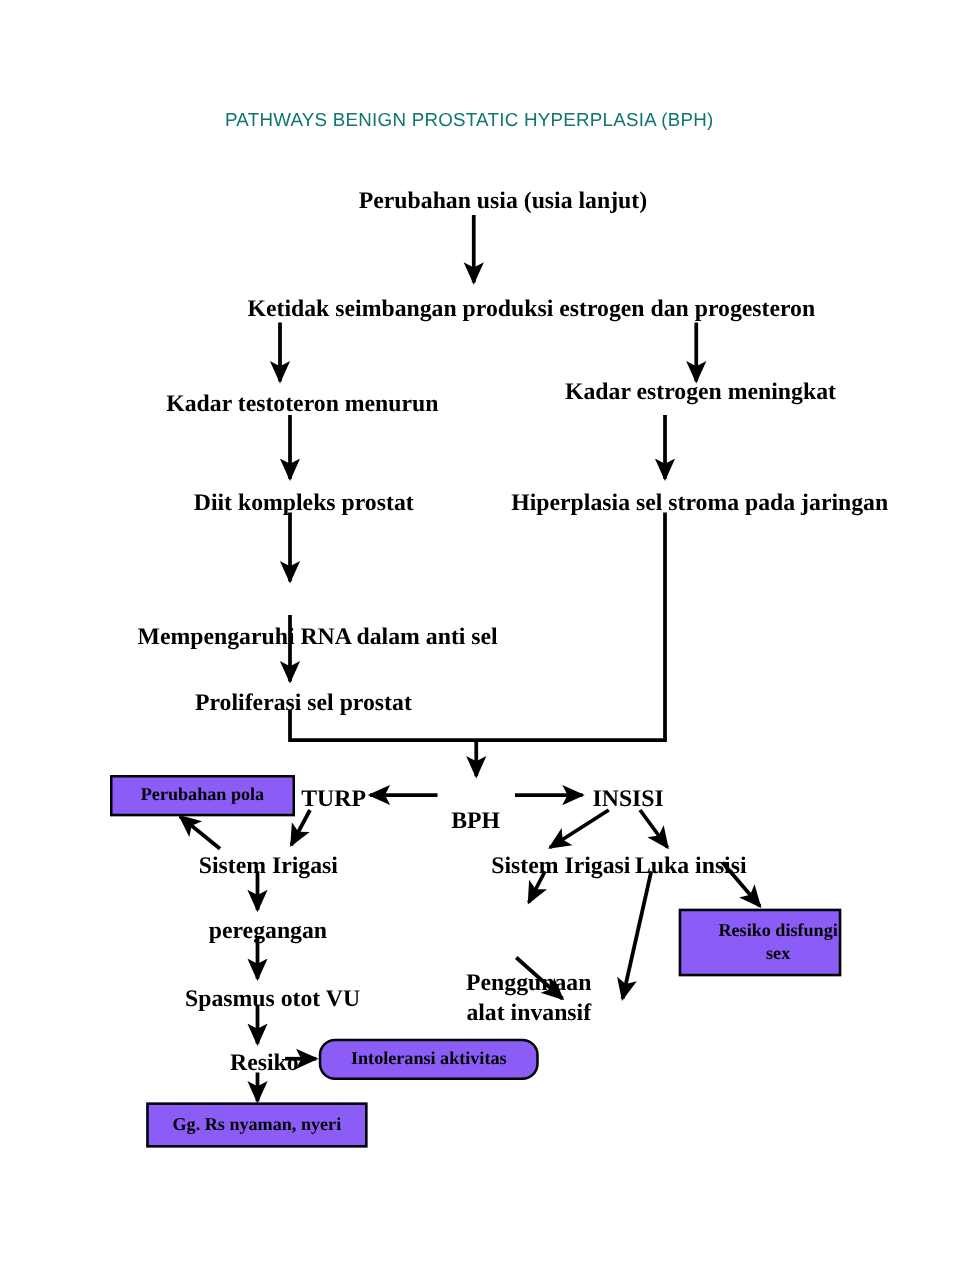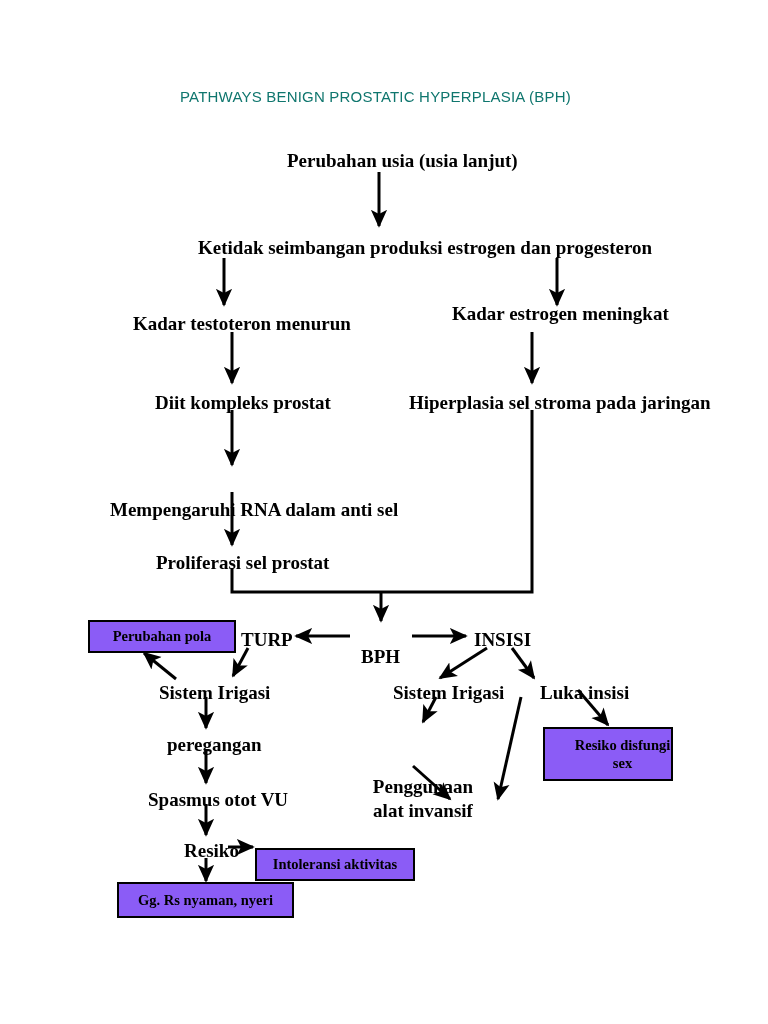--- a/index.html
+++ b/index.html
@@ -133,32 +133,32 @@
   <div class="node" style="left:474px; top:628px;">INSISI</div>
 
   <div class="node" style="left:159px; top:681px;">Sistem Irigasi</div>
 
   <div class="node" style="left:167px; top:733px;">peregangan</div>
 
   <div class="node" style="left:148px; top:788px;">Spasmus otot VU</div>
 
   <div class="node" style="left:184px; top:839px;">Resiko</div>
 
-  <div class="boxnode" style="left:255px; top:848px; width:160px; height:33px;">
+  <div class="boxnode" style="left:255px; top:831px; width:176px; height:33px;border-radius:13px;">
     <span>Intoleransi aktivitas</span>
   </div>
 
   <div class="boxnode" style="left:117px; top:882px; width:177px; height:36px;">
     <span>Gg. Rs nyaman, nyeri</span>
   </div>
 
   <div class="node" style="left:393px; top:681px;">Sistem Irigasi</div>
 
   <div class="node wrap" style="left:358px; top:728px; width:130px;">Penggunaan alat invansif</div>
 
-  <div class="node" style="left:508px; top:681px;margin-left:32px;">Luka insisi</div>
+  <div class="node" style="left:508px; top:681px;">Luka insisi</div>
 
 
   <div class="boxnode" style="left:543px; top:727px; width:130px; height:54px;padding-left:29px;">
     <span>Resiko disfungi sex</span>
   </div>
 
 </div>
 
 </body></html>

